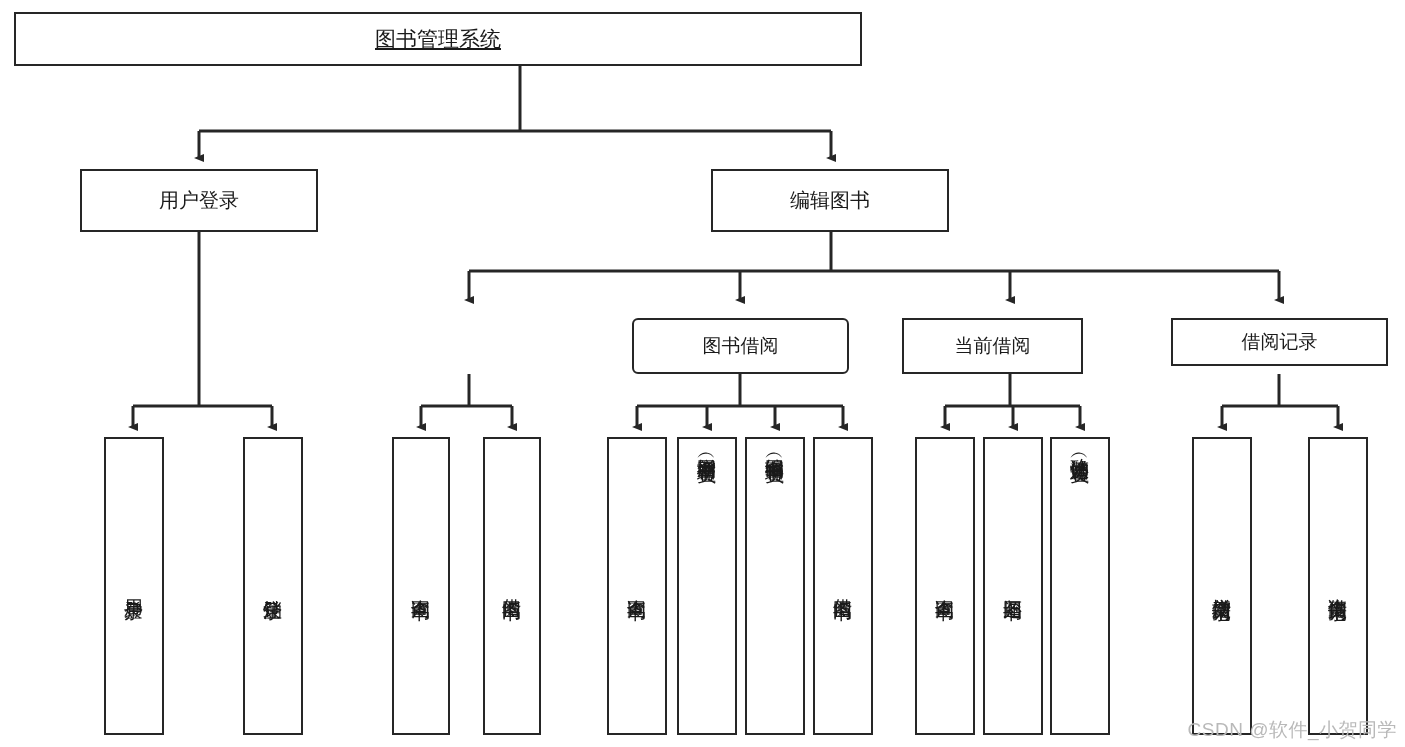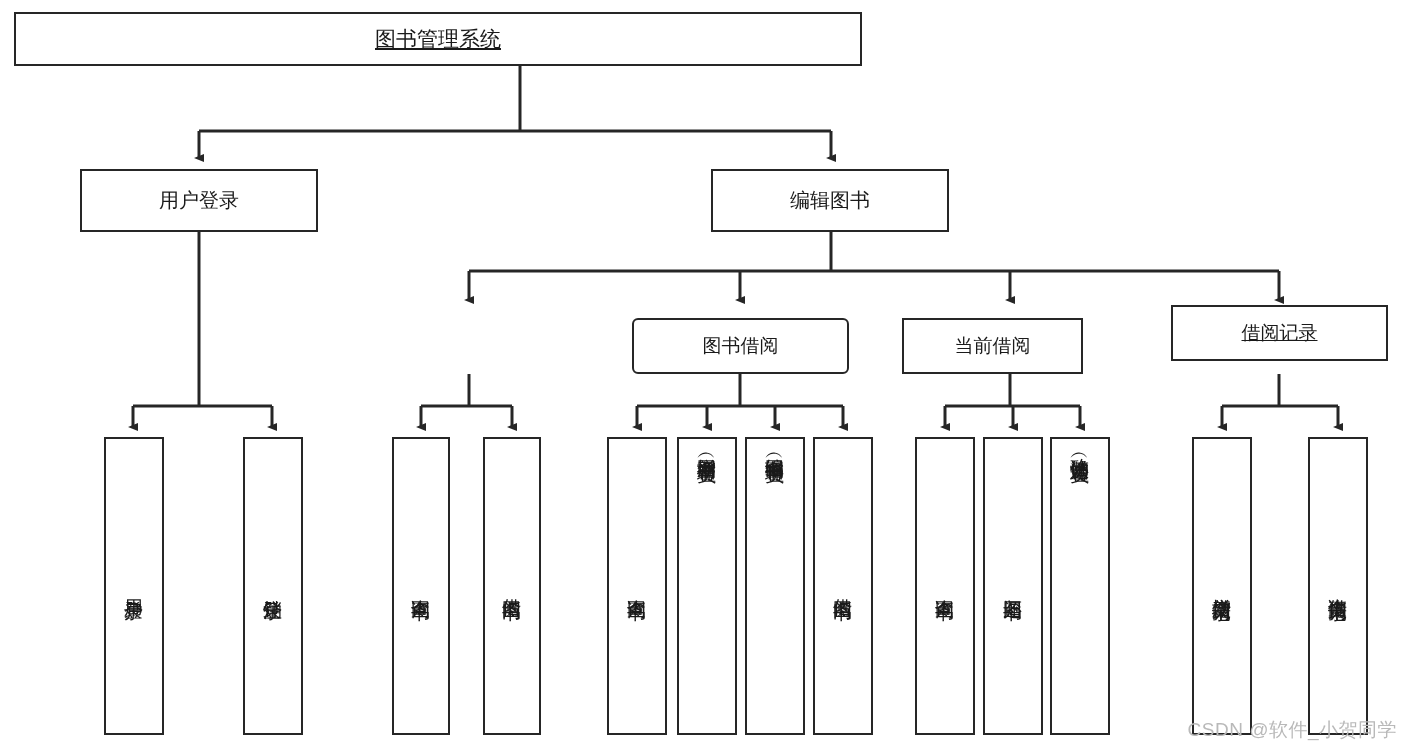--- a/index.html
+++ b/index.html
@@ -136,21 +136,21 @@
   <div class="node-box level1" style="left:711px; top:169px; width:238px; height:63px;">
     <span class="node-label">编辑图书</span>
   </div>
 
   <div class="node-box level2" style="left:632px; top:318px; width:217px; height:56px;border-radius:6px;">
     <span class="node-label">图书借阅</span>
   </div>
   <div class="node-box level2" style="left:902px; top:318px; width:181px; height:56px;">
     <span class="node-label">当前借阅</span>
   </div>
-  <div class="node-box level2" style="left:1171px; top:305px; width:217px; height:56px;text-decoration:underline;">
+  <div class="node-box level2" style="left:1171px; top:318px; width:217px; height:48px;">
     <span class="node-label">借阅记录</span>
   </div>
 
   <div class="node-box leaf center-v" style="left:104px; top:437px; width:60px; height:298px;">
     <span class="node-label">用户登录</span>
   </div>
   <div class="node-box leaf center-v" style="left:243px; top:437px; width:60px; height:298px;">
     <span class="node-label">注销登录</span>
   </div>
 

